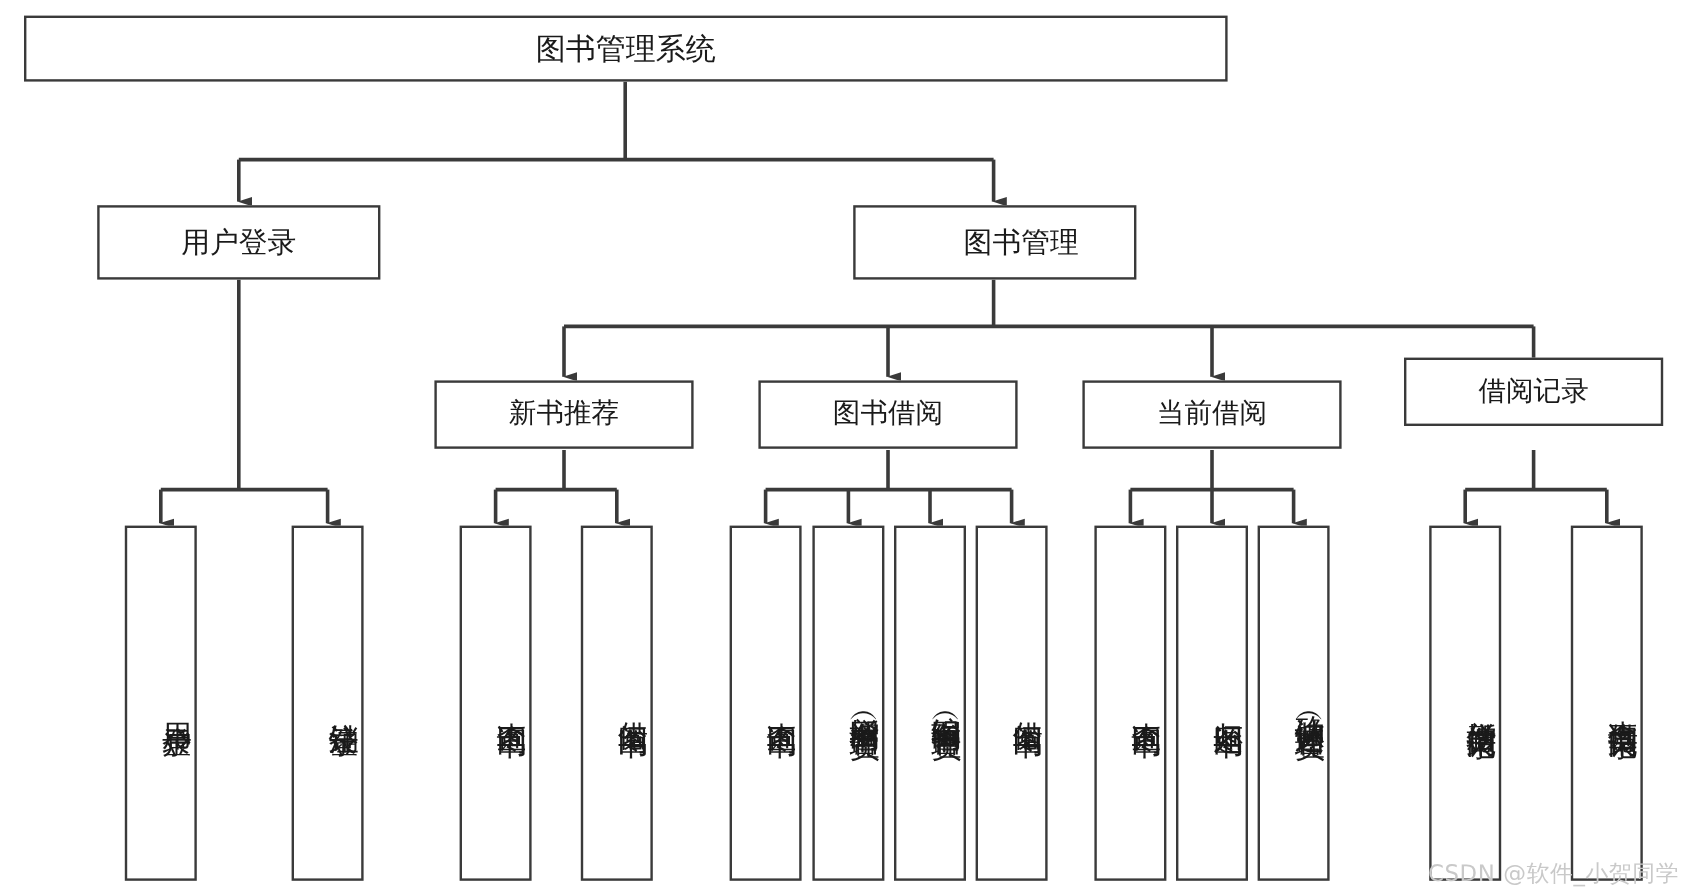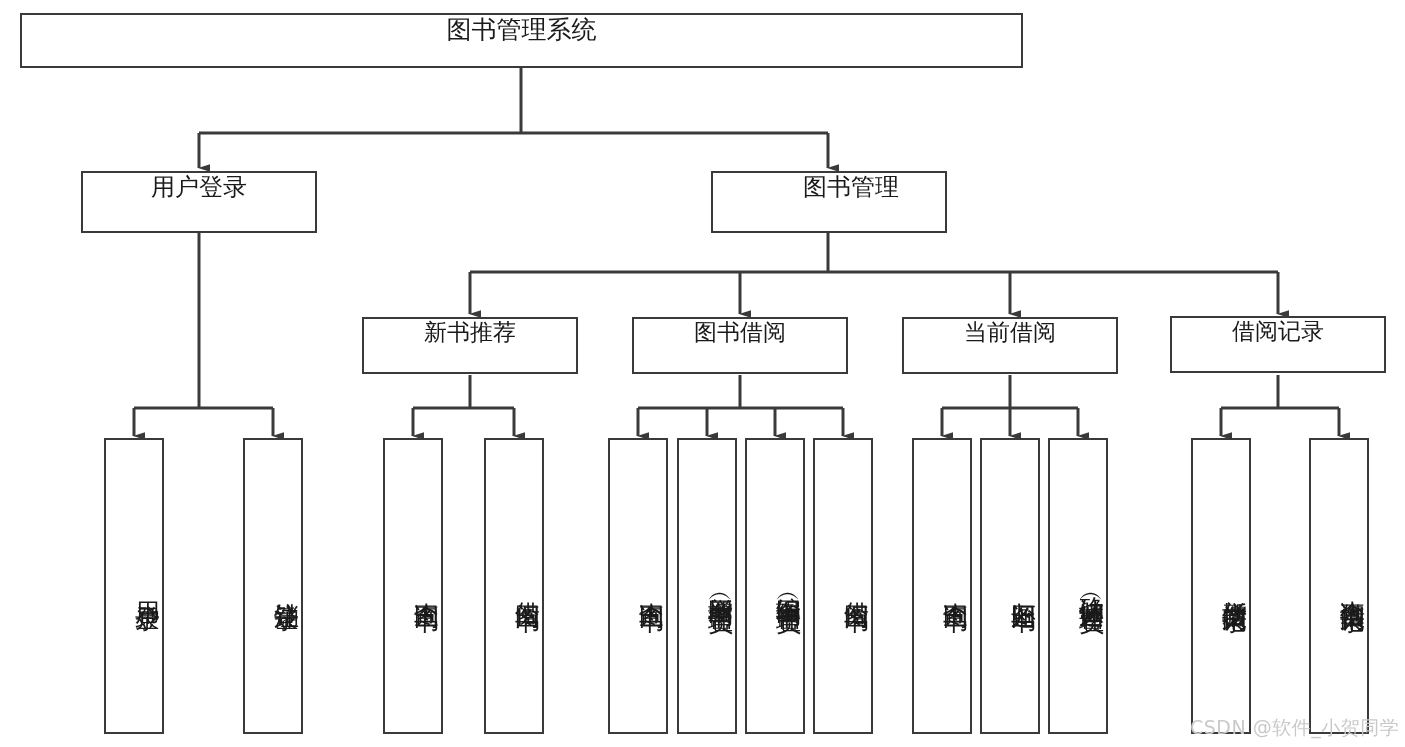--- a/index.html
+++ b/index.html
@@ -24,21 +24,21 @@
     width: 1405px;
     height: 747px;
     pointer-events: none;
   }
   .node {
     position: absolute;
     box-sizing: border-box;
     background: #ffffff;
     border: 2.5px solid #3a3a3a;
     display: flex;
-    align-items: flex-start;
+    align-items: center;
     justify-content: center;
     color: #1a1a1a;
     line-height: 1.18;
   }
   .node.root {
     font-size: 25px;
   }
   .node.lvl2 {
     font-size: 24px;
   }
@@ -135,21 +135,21 @@
 
   <div class="node lvl3" style="left:632px; top:317px; width:216px; height:57px;">
     <span>图书借阅</span>
   </div>
   <div class="node lvl3" style="left:362px; top:317px; width:216px; height:57px;">
     <span>新书推荐</span>
   </div>
   <div class="node lvl3" style="left:902px; top:317px; width:216px; height:57px;">
     <span>当前借阅</span>
   </div>
-  <div class="node lvl3" style="left:1170px; top:316px; width:216px; height:57px;">
+  <div class="node lvl3" style="left:1170px; top:298px; width:216px; height:57px;">
     <span>借阅记录</span>
   </div>
 
   <div class="node leaf" style="left:104px; top:438px; width:60px; height:296px;">
     <span class="vtext">用户登录</span>
   </div>
   <div class="node leaf" style="left:243px; top:438px; width:60px; height:296px;">
     <span class="vtext">注销登录</span>
   </div>
 

